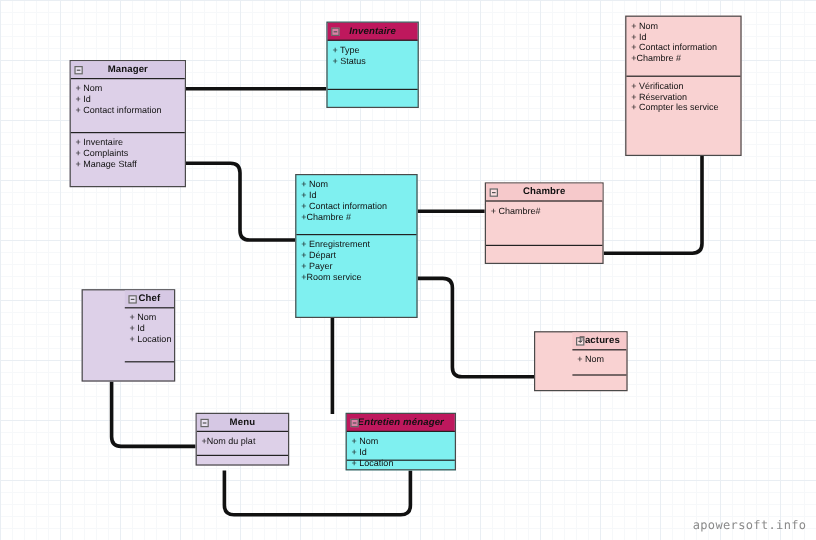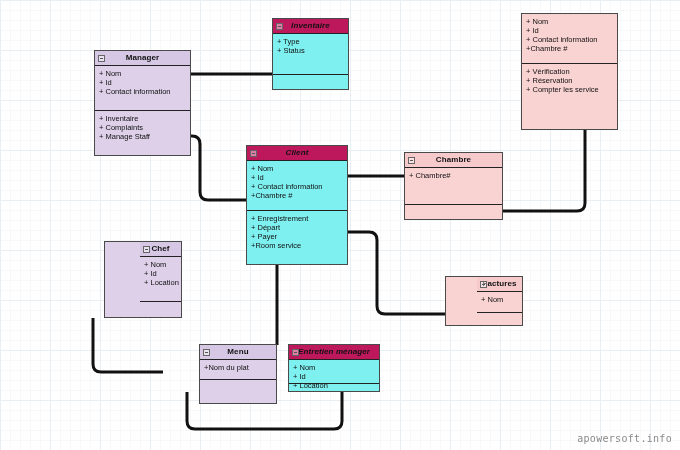--- a/index.html
+++ b/index.html
@@ -89,21 +89,21 @@
   }
   .cls .compartment.ops {
     border-bottom: none;
   }
   .cls .row {
     white-space: nowrap;
     padding: 0.6px 0;
   }
 
   
-  .lav { background: #ddd0e8; margin-left: 36px; }
+  .lav { background: #ddd0e8; }
   .lav .title { background: #d6c8e4; }
   .cya { background: #7ff0f0; }
   .cya .title { background: #be185d; font-style: italic; }
   .pnk { background: #f9d2d2; }
   .pnk .title { background: #f6c9cb; }
 
   
   #watermark {
     position: absolute;
     right: 8px;
@@ -176,24 +176,20 @@
       <div class="row">+Chambre #</div>
     </div>
     <div class="compartment ops">
       <div class="row">+ Vérification</div>
       <div class="row">+ Réservation</div>
       <div class="row">+ Compter les service</div>
     </div>
   </div>
 
   <div class="cls cya" style="left:246px; top:145px; width:102px; height:120px;">
-    <div class="title">
-      <span class="collapse"></span>
-      <span>Client</span>
-    </div>
     <div class="compartment attrs" style="height:50px;">
       <div class="row">+ Nom</div>
       <div class="row">+ Id</div>
       <div class="row">+ Contact information</div>
       <div class="row">+Chambre #</div>
     </div>
     <div class="compartment ops">
       <div class="row">+ Enregistrement</div>
       <div class="row">+ Départ</div>
       <div class="row">+ Payer</div>
@@ -229,21 +225,21 @@
     <div class="title">
       <span class="collapse"></span>
       <span>Factures</span>
     </div>
     <div class="compartment attrs" style="height:21px;">
       <div class="row">+ Nom</div>
     </div>
     <div class="compartment ops"></div>
   </div>
 
-  <div class="cls lav" style="left:163px; top:344px; width:78px; height:60px;">
+  <div class="cls lav" style="left:163px; top:344px; width:78px; height:44px;">
     <div class="title">
       <span class="collapse"></span>
       <span>Menu</span>
     </div>
     <div class="compartment attrs" style="height:20px;">
       <div class="row">+Nom du plat</div>
     </div>
     <div class="compartment ops"></div>
   </div>
 

